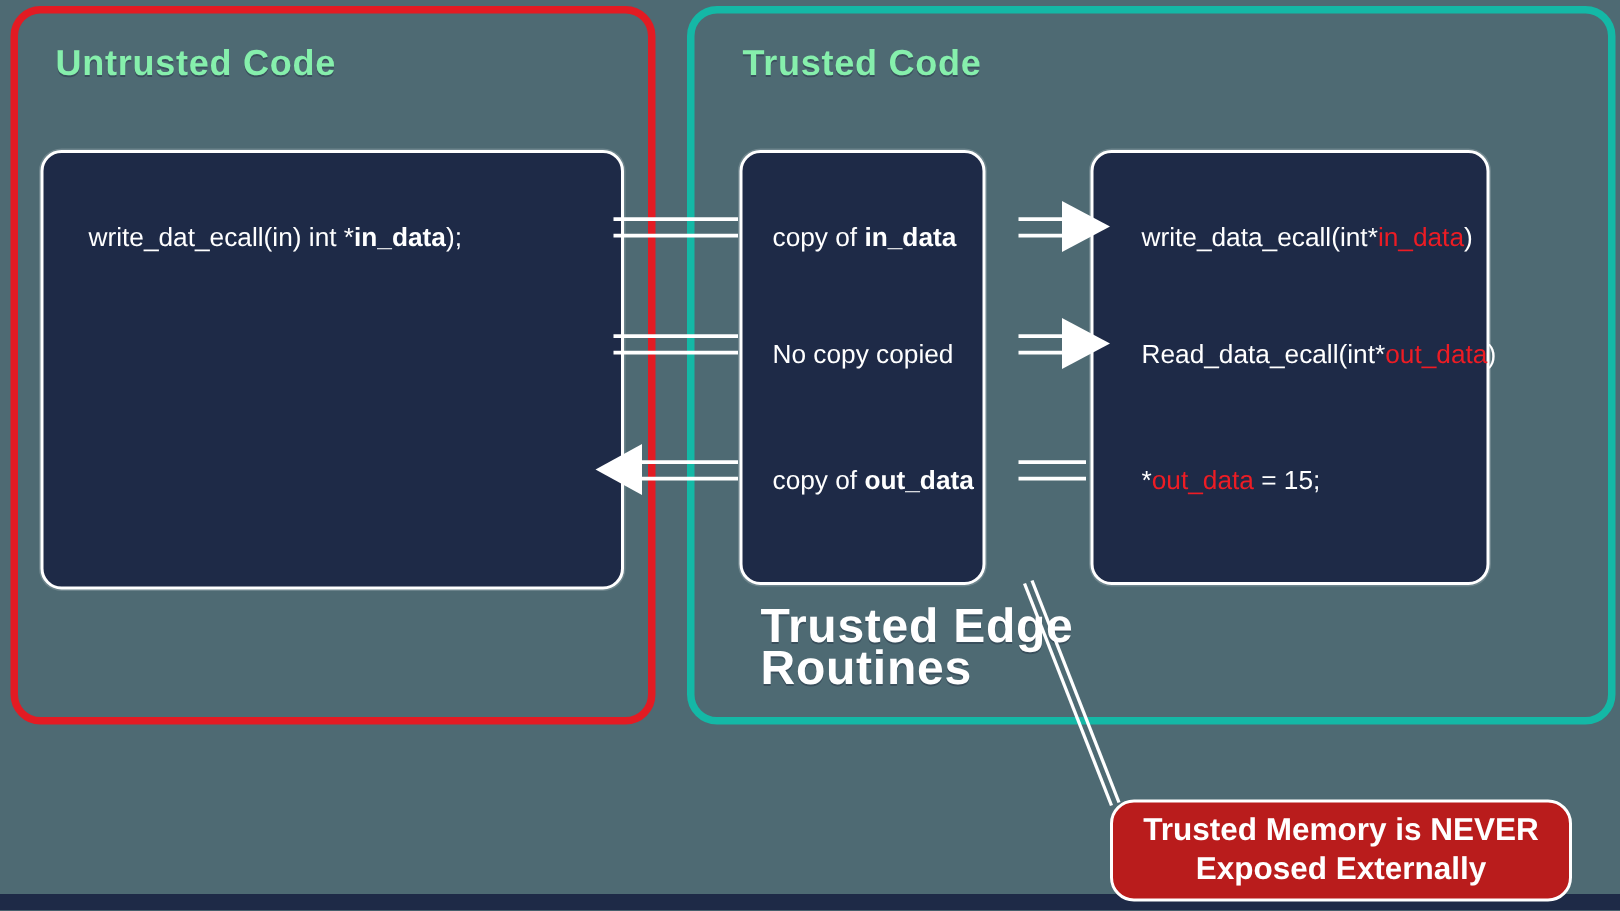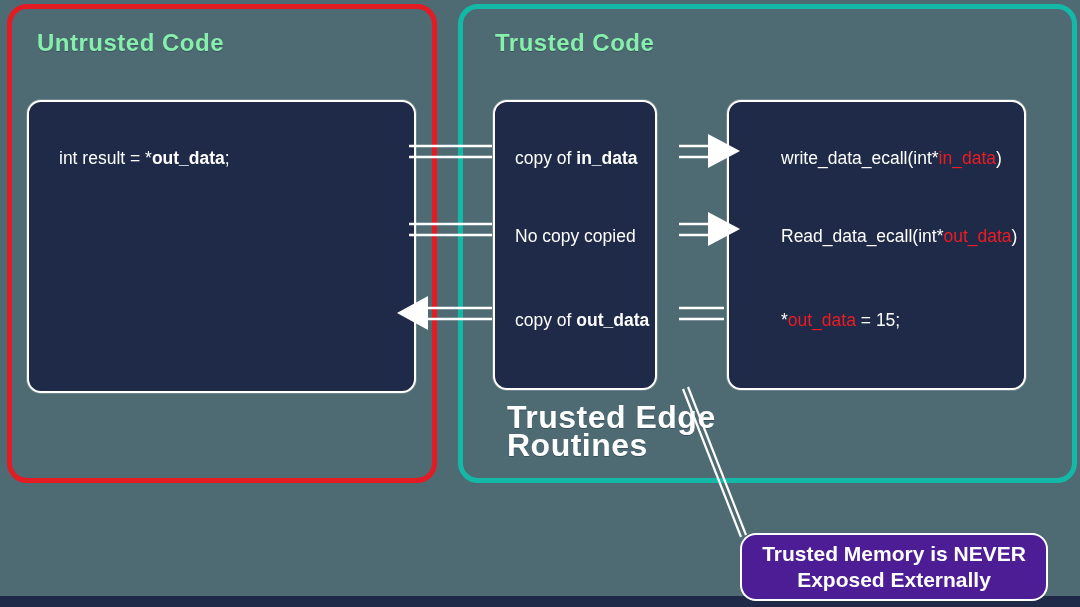--- a/index.html
+++ b/index.html
@@ -18,52 +18,52 @@
   }
   .title-untrusted{left:25px;top:20px;}
   .title-trusted{left:32px;top:20px;}
   .panel{
     position:absolute;box-sizing:border-box;background:#1e2a47;
     border:2.5px solid #fff;border-radius:14px;
     box-shadow:0 0 0 1px rgba(255,255,255,.18);
   }
   .panel-untrusted-code{left:15px;top:91px;width:389px;height:293px;padding-left:30px;}
   .panel-edge{left:30px;top:91px;width:164px;height:290px;padding-left:20px;}
-  .panel-trusted-code{left:264px;top:91px;width:299px;height:290px;padding-left:52px;}
+  .panel-trusted-code{left:264px;top:91px;width:266px;height:290px;padding-left:32px;}
   .code-line{
     position:absolute;font-size:17.5px;line-height:26px;white-space:pre;color:#fff;
   }
   .code-line:nth-child(1){top:43px;}
   .code-line:nth-child(2){top:121px;}
   .code-line:nth-child(3){top:205px;}
   .seg-bold{font-weight:700;}
   .seg-red{color:#ed1c24;}
   .edge-label{
     position:absolute;left:44px;top:394px;font-size:32px;font-weight:800;
     letter-spacing:.5px;line-height:28px;white-space:pre-line;
     text-shadow:0 1px 0 rgba(20,30,50,.35);
   }
   .bottom-bar{position:absolute;left:0;top:596px;width:1080px;height:11px;background:#1e2a47;z-index:1;}
   .overlay{position:absolute;left:0;top:0;width:1080px;height:607px;z-index:5;pointer-events:none;}
   .callout{
     position:absolute;left:740px;top:533px;width:308px;height:68px;box-sizing:border-box;
-    background:#4c1d95;border:2.5px solid #fff;border-radius:16px;z-index:6;
+    background:#b91c1c;border:2.5px solid #fff;border-radius:16px;z-index:6;
     display:flex;align-items:center;justify-content:center;text-align:center;
   }
   .callout-text{font-size:21px;font-weight:700;line-height:26px;white-space:pre-line;}
 </style>
 </head>
 <body>
 
 <div class="canvas">
 
   <div class="region region-untrusted">
     <div class="region-title title-untrusted">Untrusted Code</div>
     <div class="panel panel-untrusted-code">
-        <div class="code-line"><span>int result = *</span><span class="seg-bold">out_data</span><span>;</span></div>
+        <div class="code-line"><span>write_dat_ecall(in) int *</span><span class="seg-bold">in_data</span><span>);</span></div>
       </div>
   </div>
 
   <div class="region region-trusted">
     <div class="region-title title-trusted">Trusted Code</div>
     <div class="panel panel-edge">
         <div class="code-line"><span>copy of </span><span class="seg-bold">in_data</span></div>
         <div class="code-line"><span>No copy copied</span></div>
         <div class="code-line"><span>copy of </span><span class="seg-bold">out_data</span></div>
       </div>

